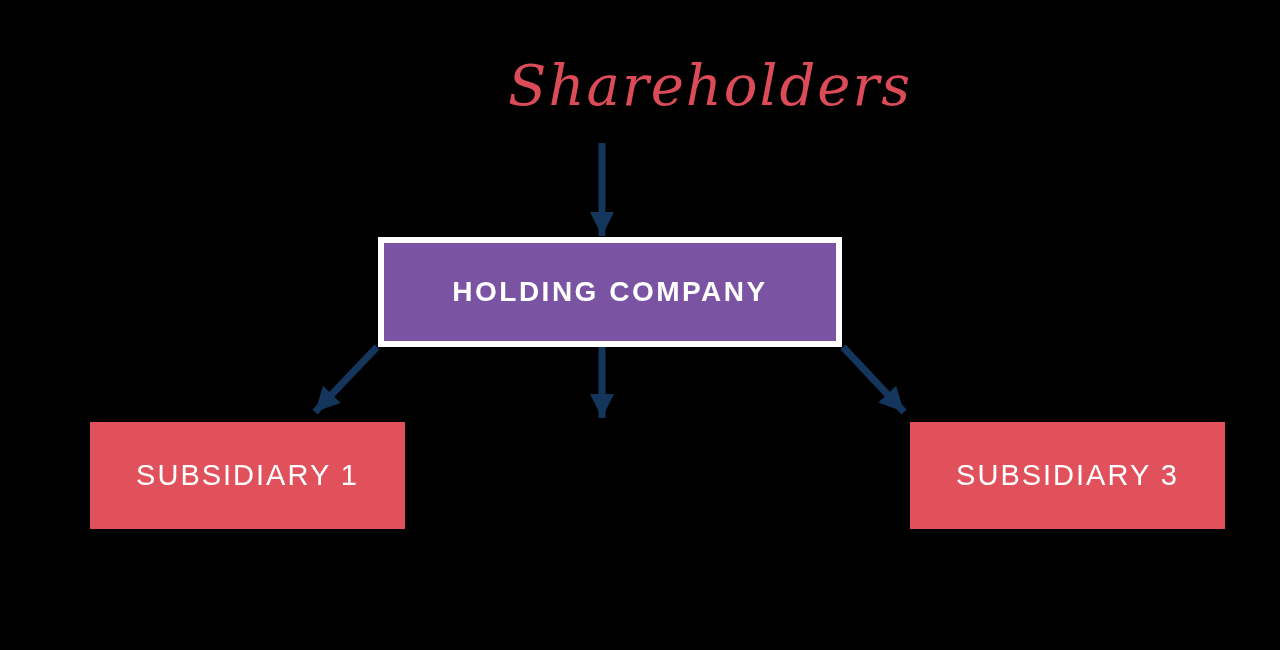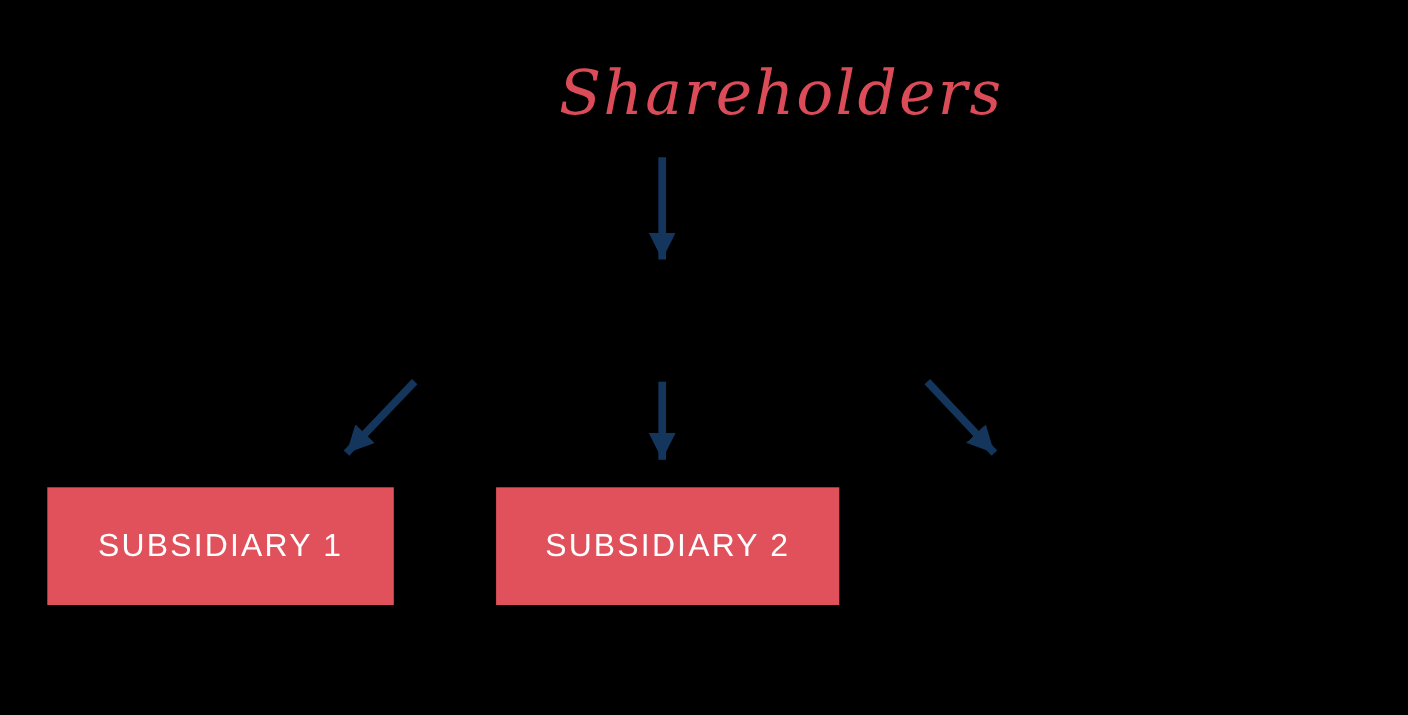--- a/index.html
+++ b/index.html
@@ -53,26 +53,27 @@
     top: 237px;
     width: 464px;
     height: 110px;
     background: var(--holding_purple, #7B53A3);
     border: 6px solid var(--border_white, #FFFFFF);
     font-size: 28px;
     font-weight: bold;
     letter-spacing: 2.5px;
   }
   .sub {
-    top: 443px;
+    top: 422px;
     height: 107px;
     background: var(--box_red, #E0515C);
     font-size: 29px;
     font-weight: normal;
     letter-spacing: 2px;
+    margin-left: 47px;
   }
   .sub1 { left: 43px;  width: 315px; }
   .sub2 { left: 451px; width: 312px; }
   .sub3 { left: 863px; width: 315px; }
 </style>
 </head>
 <body>
 
 <div class="canvas">
 
@@ -83,23 +84,26 @@
       <marker id="arrowhead" viewBox="0 0 3.5 3.5" refX="3.5" refY="1.75" markerWidth="3.5" markerHeight="3.5" markerUnits="strokeWidth" orient="auto">
         <path d="M0,0 L3.5,1.75 L0,3.5 z" style="fill: var(--arrow_navy, #14355C);"></path>
       </marker>
     </defs>
     <line x1="602" y1="143" x2="602" y2="236" marker-end="url(#arrowhead)"></line>
     <line x1="377" y1="347" x2="315" y2="412" marker-end="url(#arrowhead)"></line>
     <line x1="602" y1="347" x2="602" y2="418" marker-end="url(#arrowhead)"></line>
     <line x1="843" y1="347" x2="904" y2="412" marker-end="url(#arrowhead)"></line>
   </svg>
 
+  <div class="node holding">
+    <span>HOLDING COMPANY</span>
+  </div>
 
   <div class="node sub sub1">
     <span>SUBSIDIARY 1</span>
   </div>
 
-  <div class="node sub sub2">
-    <span>SUBSIDIARY 2</span>
+
+  <div class="node sub sub3">
+    <span>SUBSIDIARY 3</span>
   </div>
-
 
 </div>
 
 </body></html>

